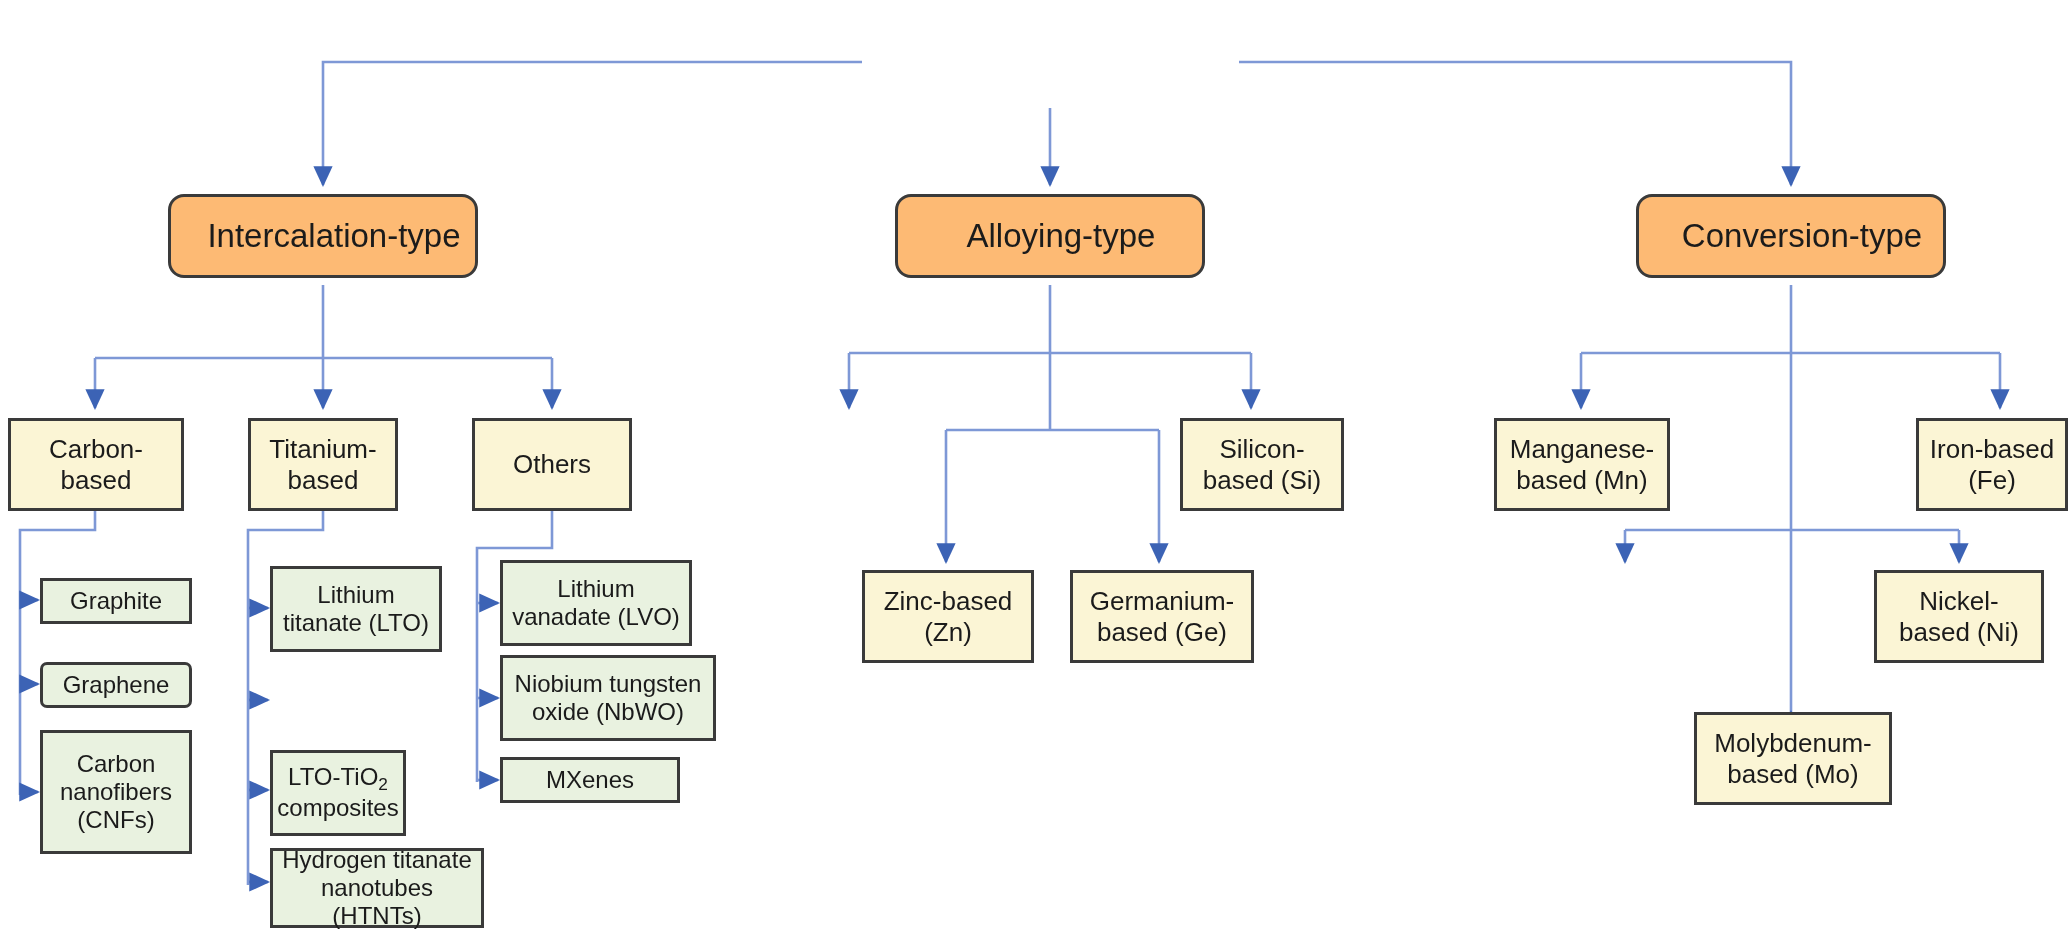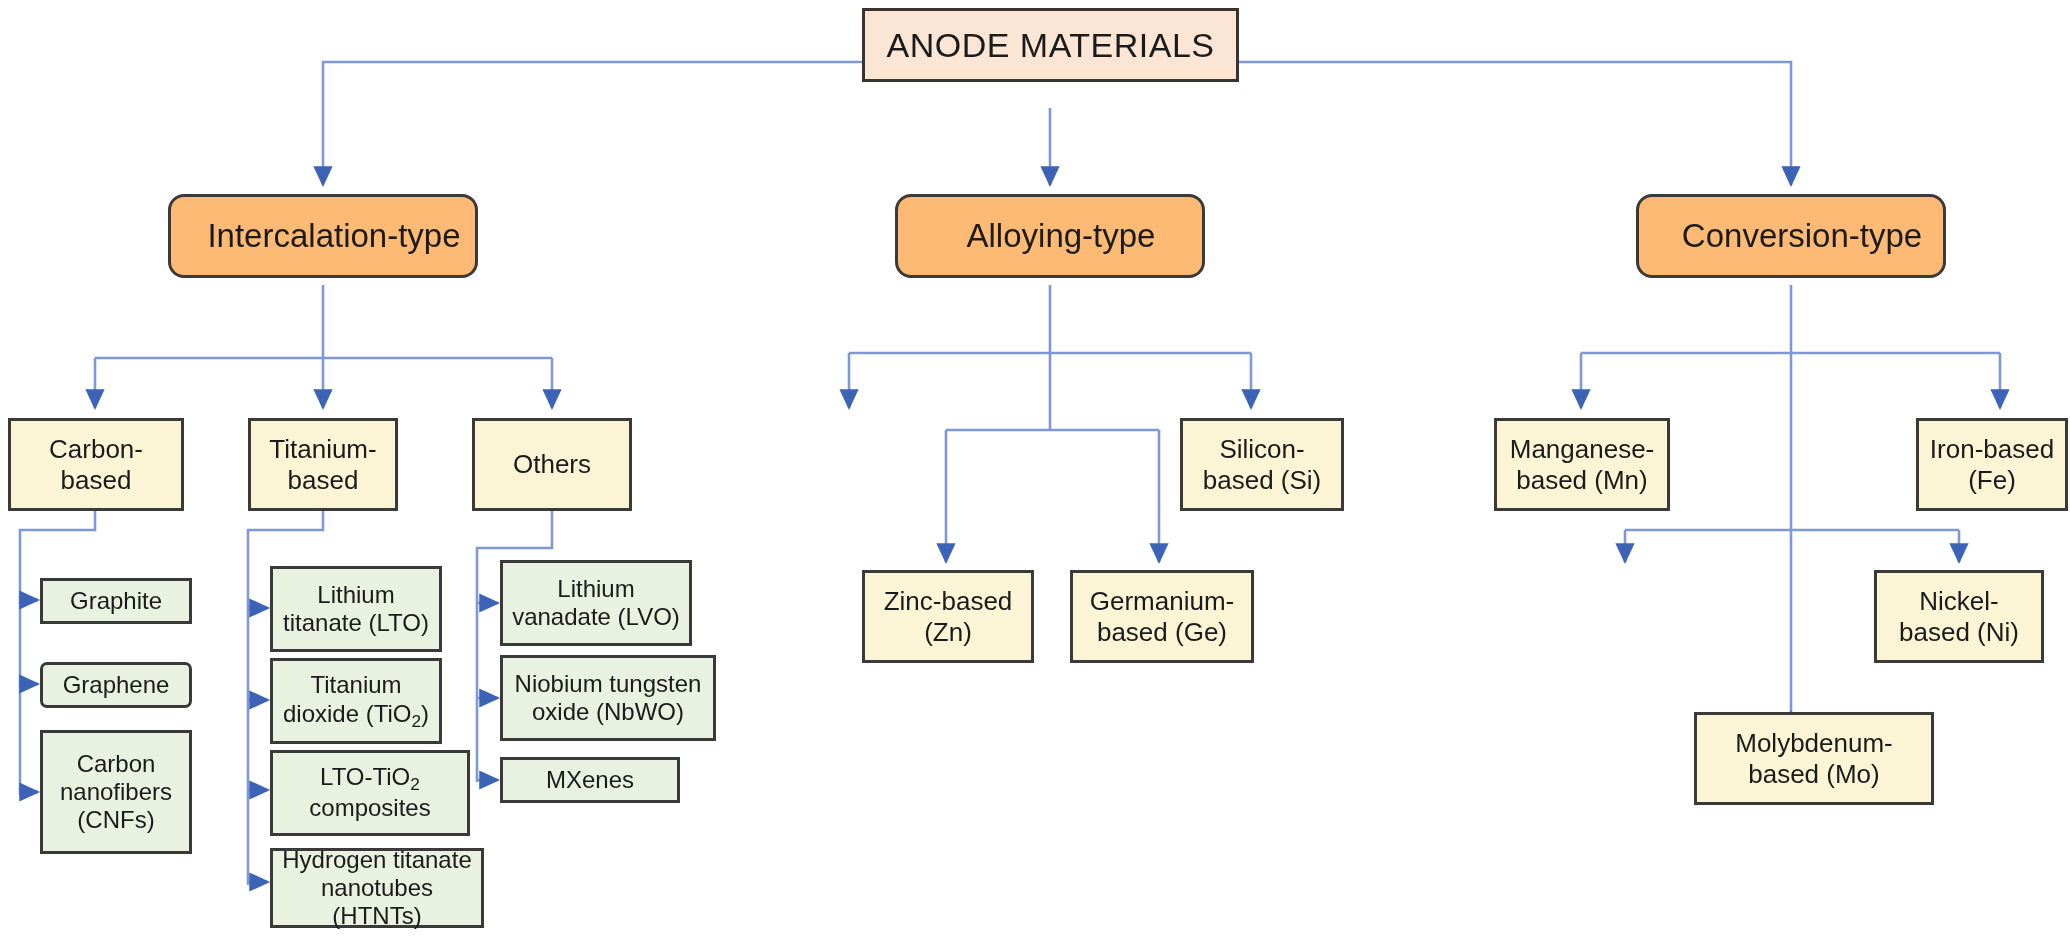--- a/index.html
+++ b/index.html
@@ -121,23 +121,20 @@
       <path d="M1581,353 L2000,353"></path>
       <path d="M1581,353 L1581,408" marker-end="url(#ar)"></path>
       <path d="M2000,353 L2000,408" marker-end="url(#ar)"></path>
       <path d="M1625,530 L1959,530"></path>
       <path d="M1625,530 L1625,562" marker-end="url(#ar)"></path>
       <path d="M1959,530 L1959,562" marker-end="url(#ar)"></path>
       <path d="M1791,720 L1791,712" marker-end="url(#ar)"></path>
     </g>
   </svg>
 
-  <div class="node root" style="left:862px; top:8px; width:377px; height:74px;">
-    <span class="txt">ANODE MATERIALS</span>
-  </div>
 
   <div class="node cat" style="left:168px; top:194px; width:310px; height:84px;">
     <span class="txt">Intercalation-type</span>
   </div>
   <div class="node cat" style="left:895px; top:194px; width:310px; height:84px;justify-content:center;">
     <span class="txt">Alloying-type</span>
   </div>
   <div class="node cat" style="left:1636px; top:194px; width:310px; height:84px;">
     <span class="txt">Conversion-type</span>
   </div>
@@ -164,21 +161,21 @@
   </div>
   <div class="node sub" style="left:1180px; top:418px; width:164px; height:93px;">
     <span class="txt">Silicon-
 based (Si)</span>
   </div>
 
   <div class="node sub" style="left:1494px; top:418px; width:176px; height:93px;">
     <span class="txt">Manganese-
 based (Mn)</span>
   </div>
-  <div class="node sub" style="left:1694px; top:712px; width:240px; height:93px;">
+  <div class="node sub" style="left:1694px; top:712px; width:198px; height:93px;">
     <span class="txt">Molybdenum-
 based (Mo)</span>
   </div>
   <div class="node sub" style="left:1874px; top:570px; width:170px; height:93px;">
     <span class="txt">Nickel-
 based (Ni)</span>
   </div>
   <div class="node sub" style="left:1916px; top:418px; width:152px; height:93px;">
     <span class="txt">Iron-based
 (Fe)</span>
@@ -193,24 +190,21 @@
   <div class="node leaf" style="left:40px; top:730px; width:152px; height:124px;">
     <span class="txt">Carbon
 nanofibers
 (CNFs)</span>
   </div>
 
   <div class="node leaf" style="left:270px; top:566px; width:172px; height:86px;">
     <span class="txt">Lithium
 titanate (LTO)</span>
   </div>
-  <div class="node leaf" style="left:270px; top:658px; width:172px; height:86px;">
-    <span class="txt">Titanium<br>dioxide (TiO<sub>2</sub>)</span>
-  </div>
-  <div class="node leaf" style="left:270px; top:750px; width:200px; height:86px;">
+  <div class="node leaf" style="left:270px; top:750px; width:136px; height:86px;">
     <span class="txt">LTO-TiO<sub>2</sub><br>composites</span>
   </div>
   <div class="node leaf" style="left:270px; top:848px; width:214px; height:80px;">
     <span class="txt">Hydrogen titanate
 nanotubes (HTNTs)</span>
   </div>
 
   <div class="node leaf" style="left:500px; top:560px; width:192px; height:86px;">
     <span class="txt">Lithium
 vanadate (LVO)</span>

